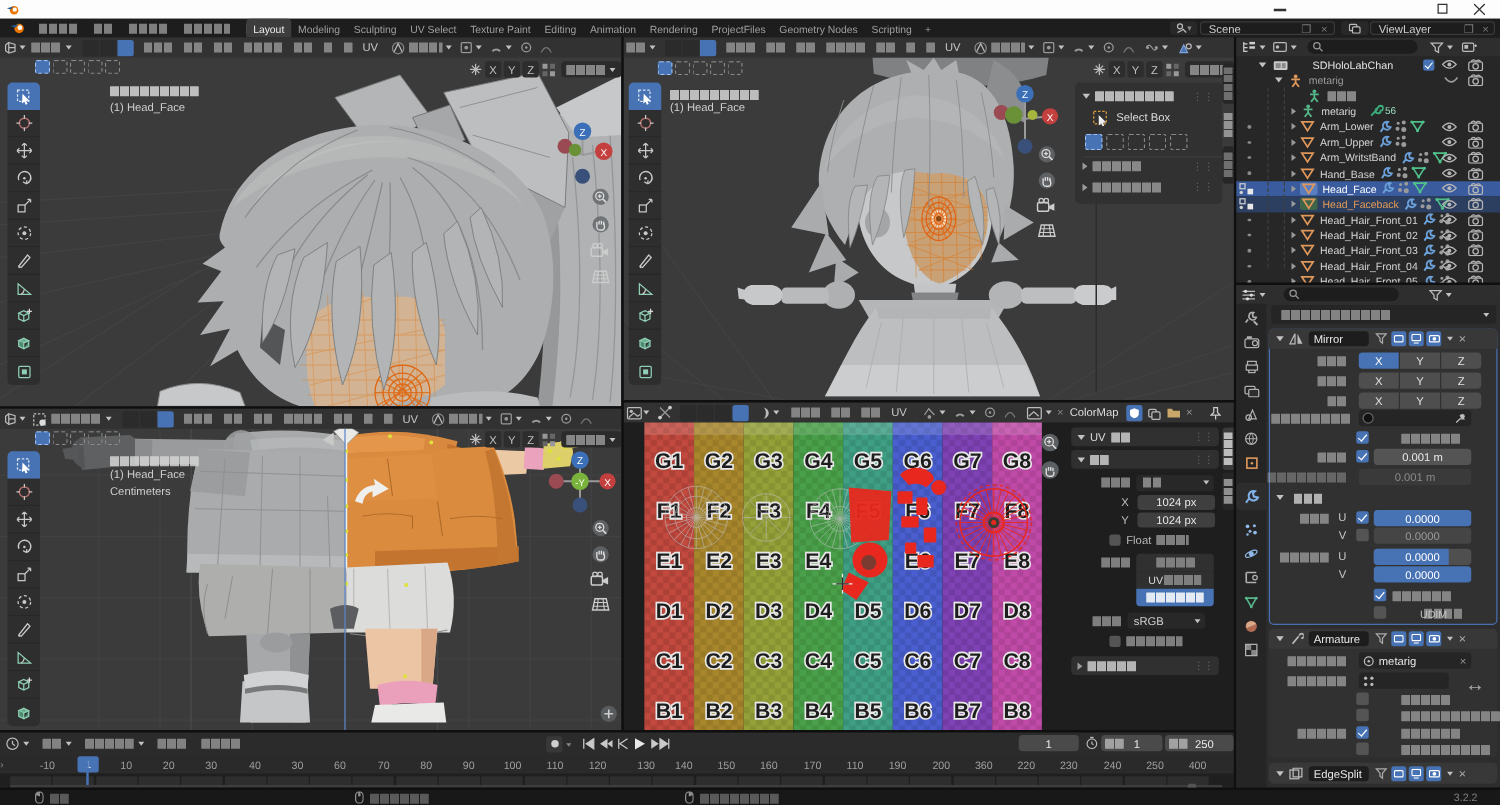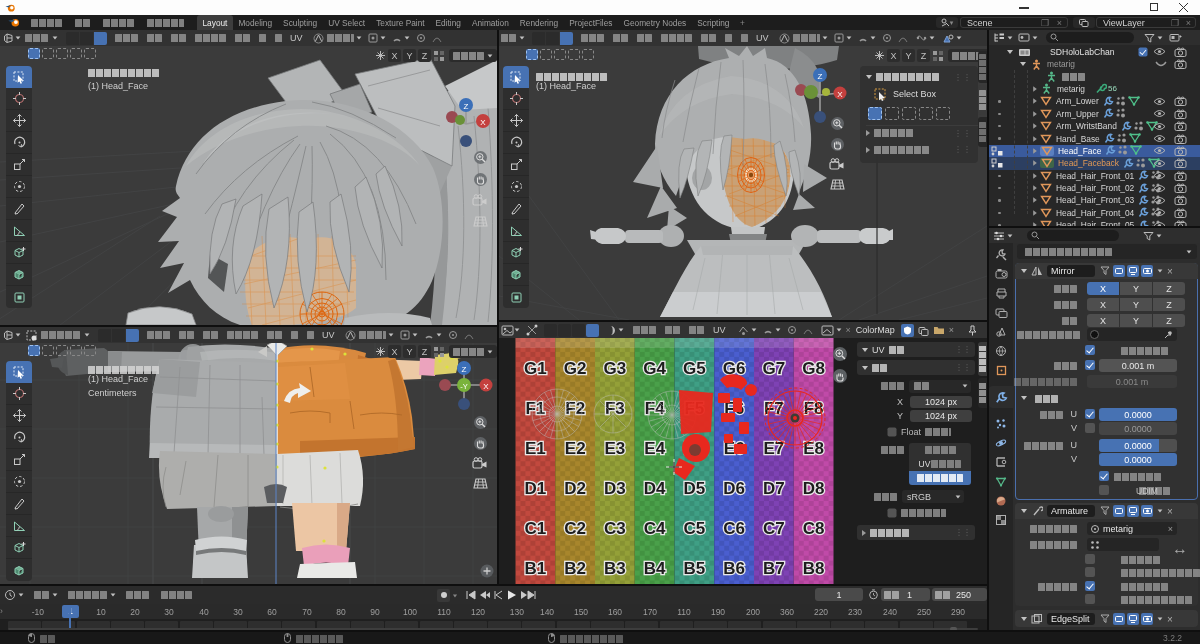--- a/index.html
+++ b/index.html
@@ -2087,21 +2087,21 @@
       <span style="position:absolute;left:603px;top:3px;width:24px;text-align:center">160</span>
       <span style="position:absolute;left:638px;top:3px;width:24px;text-align:center">170</span>
       <span style="position:absolute;left:672px;top:3px;width:24px;text-align:center">110</span>
       <span style="position:absolute;left:706px;top:3px;width:24px;text-align:center">190</span>
       <span style="position:absolute;left:741px;top:3px;width:24px;text-align:center">200</span>
       <span style="position:absolute;left:775px;top:3px;width:24px;text-align:center">360</span>
       <span style="position:absolute;left:809px;top:3px;width:24px;text-align:center">220</span>
       <span style="position:absolute;left:843px;top:3px;width:24px;text-align:center">230</span>
       <span style="position:absolute;left:878px;top:3px;width:24px;text-align:center">240</span>
       <span style="position:absolute;left:912px;top:3px;width:24px;text-align:center">250</span>
-      <span style="position:absolute;left:946px;top:3px;width:24px;text-align:center">290</span>
+      <span style="position:absolute;left:946px;top:3px;width:24px;text-align:center">400</span>
  <span style="position:absolute;left:0px;top:2px;color:#888">›</span>
  <span style="position:absolute;left:62px;top:1px;width:17px;height:13px;background:#4772b3;border-radius:2px;color:#fff;text-align:center;font-size:8.5px;line-height:13px">1</span>
 </div>
 <div style="position:relative;height:11px;background:#1f1f1f">
  <span style="position:absolute;left:8px;top:1.5px;width:33px;height:8px;background:#2e2e2e;border-radius:1px"></span>
       <span style="position:absolute;left:42px;top:1.5px;width:33px;height:8px;background:#2e2e2e;border-radius:1px"></span>
       <span style="position:absolute;left:77px;top:1.5px;width:33px;height:8px;background:#2e2e2e;border-radius:1px"></span>
       <span style="position:absolute;left:111px;top:1.5px;width:33px;height:8px;background:#2e2e2e;border-radius:1px"></span>
       <span style="position:absolute;left:145px;top:1.5px;width:33px;height:8px;background:#2e2e2e;border-radius:1px"></span>
       <span style="position:absolute;left:180px;top:1.5px;width:33px;height:8px;background:#2e2e2e;border-radius:1px"></span>

